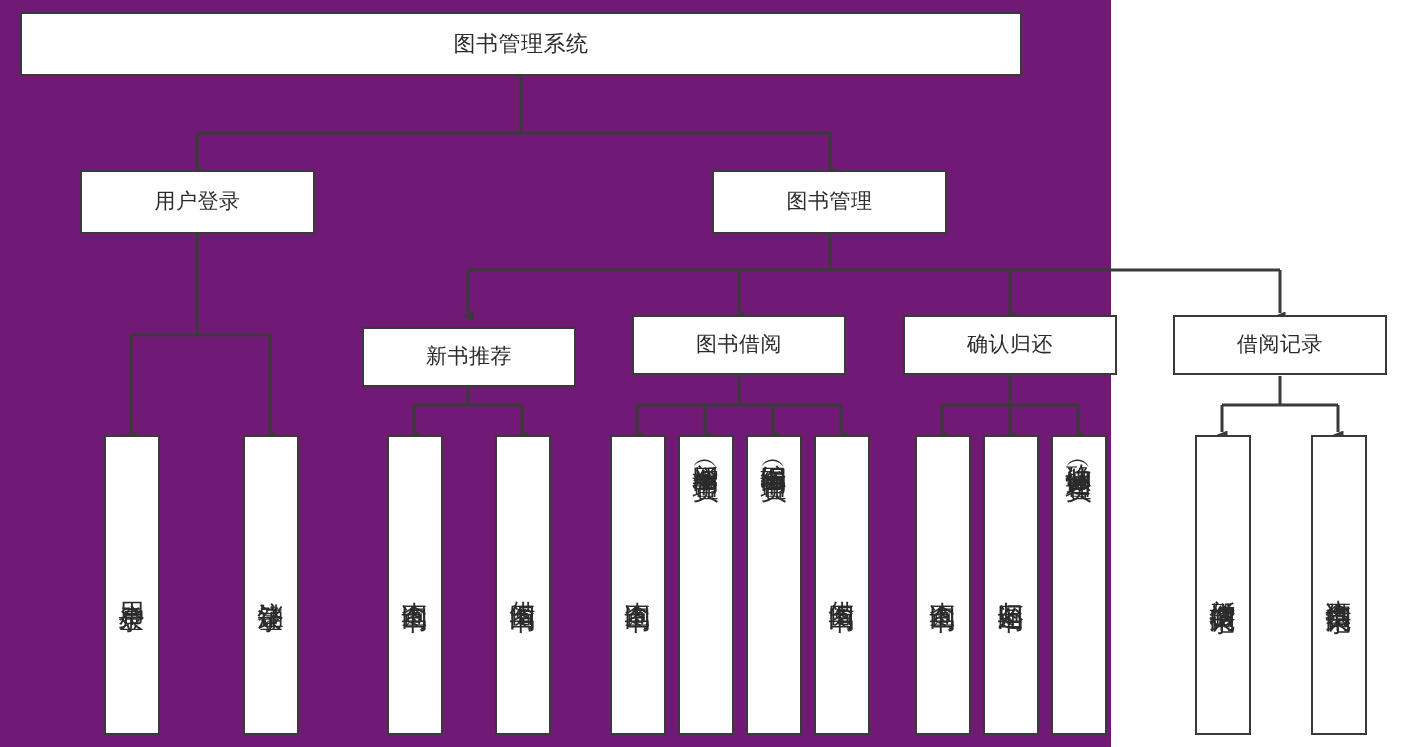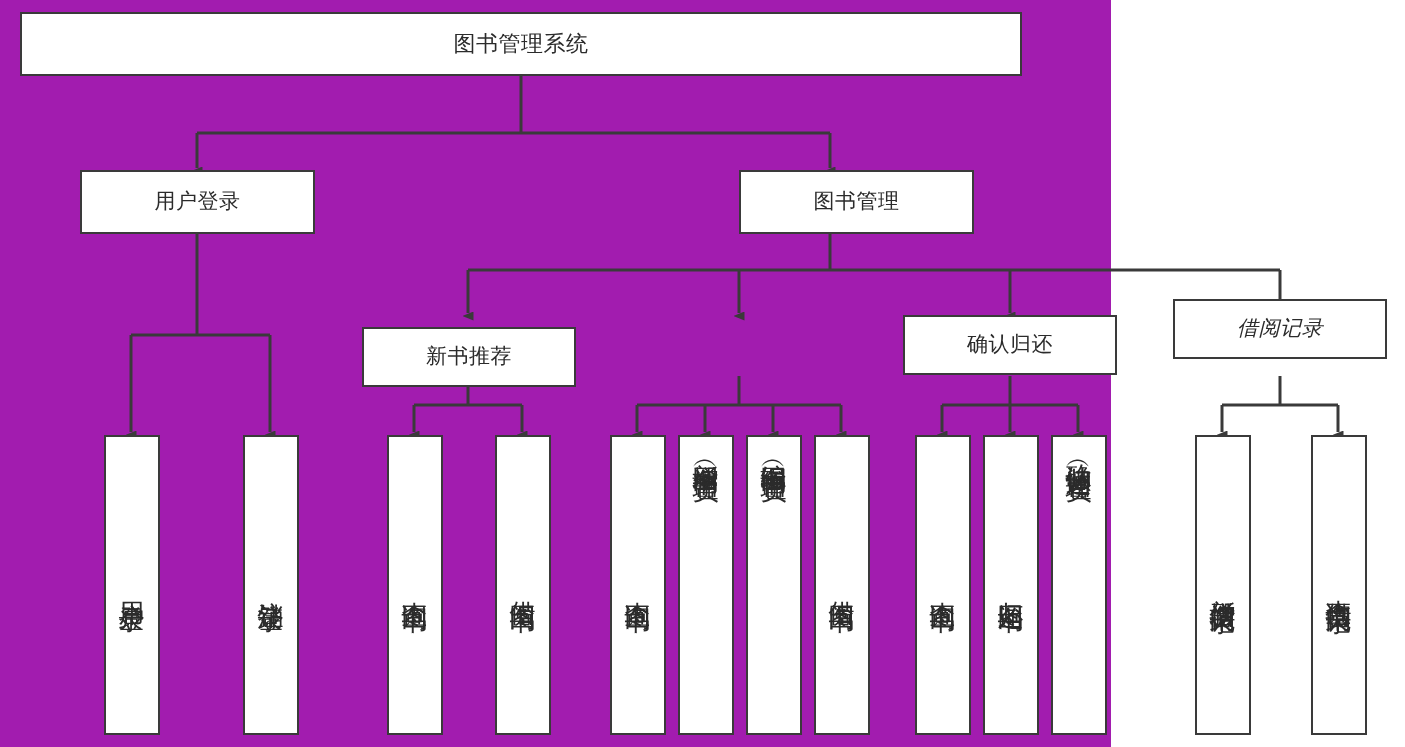--- a/index.html
+++ b/index.html
@@ -10,21 +10,21 @@
   body {
     width: 1405px;
     height: 747px;
     font-family: "DejaVu Sans", "Liberation Sans", sans-serif;
     overflow: hidden;
   }
   #diagram-root {
     position: relative;
     width: 1111px;
     height: 747px;
-    background: #a21caf;
+    background: #701a75;
   }
   svg.connectors {
     position: absolute;
     left: 0;
     top: 0;
     width: 1405px;
     height: 747px;
     pointer-events: none;
   }
   .node {
@@ -134,31 +134,34 @@
     </g>
   </svg>
 
   <div class="node horizontal root" style="left:20px; top:12px; width:1002px; height:64px;">
     <span class="node-label">图书管理系统</span>
   </div>
 
   <div class="node horizontal" style="left:80px; top:170px; width:235px; height:64px;">
     <span class="node-label">用户登录</span>
   </div>
-  <div class="node horizontal" style="left:739px; top:170px; width:235px; height:64px;">
+  <div class="node horizontal" style="left:712px; top:170px; width:235px; height:64px;">
     <span class="node-label">图书管理</span>
   </div>
 
   <div class="node horizontal" style="left:362px; top:327px; width:214px; height:60px;">
     <span class="node-label">新书推荐</span>
   </div>
+  <div class="node horizontal" style="left:632px; top:315px; width:214px; height:60px;">
+    <span class="node-label">图书借阅</span>
+  </div>
   <div class="node horizontal" style="left:903px; top:315px; width:214px; height:60px;">
     <span class="node-label">确认归还</span>
   </div>
-  <div class="node horizontal" style="left:1173px; top:299px; width:214px; height:60px;font-style:italic;">
+  <div class="node horizontal" style="left:1173px; top:315px; width:214px; height:60px;">
     <span class="node-label">借阅记录</span>
   </div>
 
   <div class="node vertical centered" style="left:104px; top:435px; width:56px; height:300px;">
     <span class="node-label">用户登录</span>
   </div>
   <div class="node vertical centered" style="left:243px; top:435px; width:56px; height:300px;">
     <span class="node-label">注销登录</span>
   </div>
 

